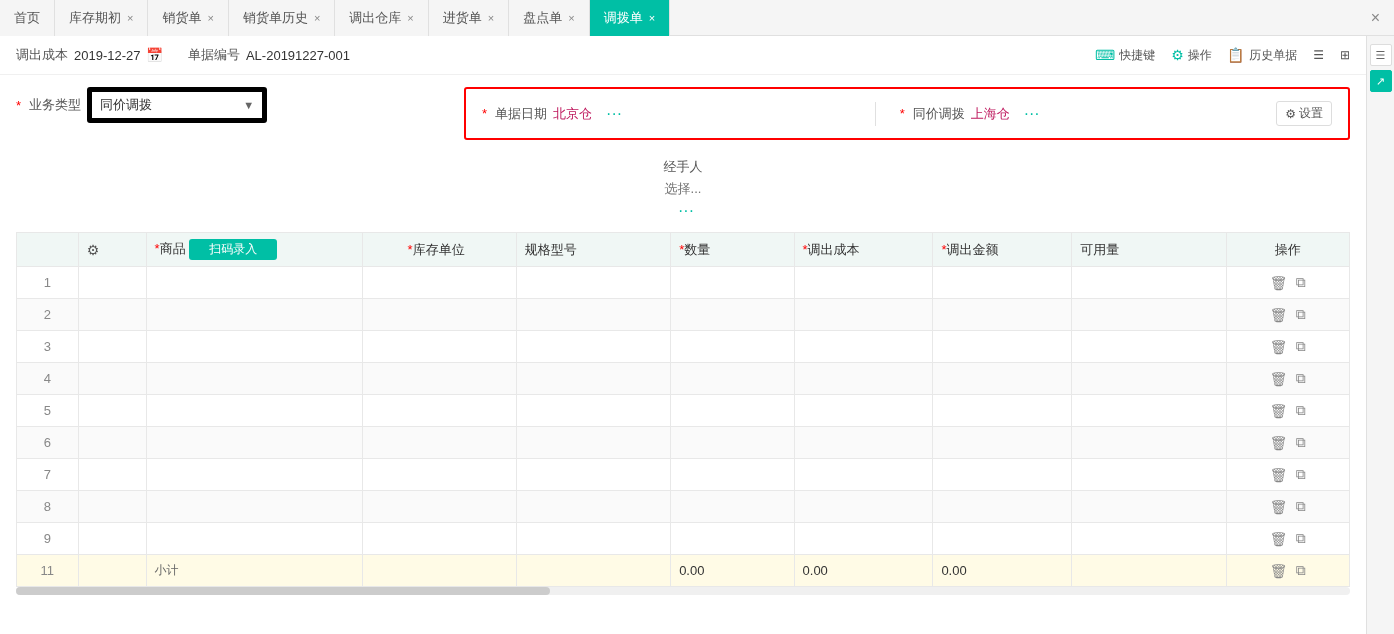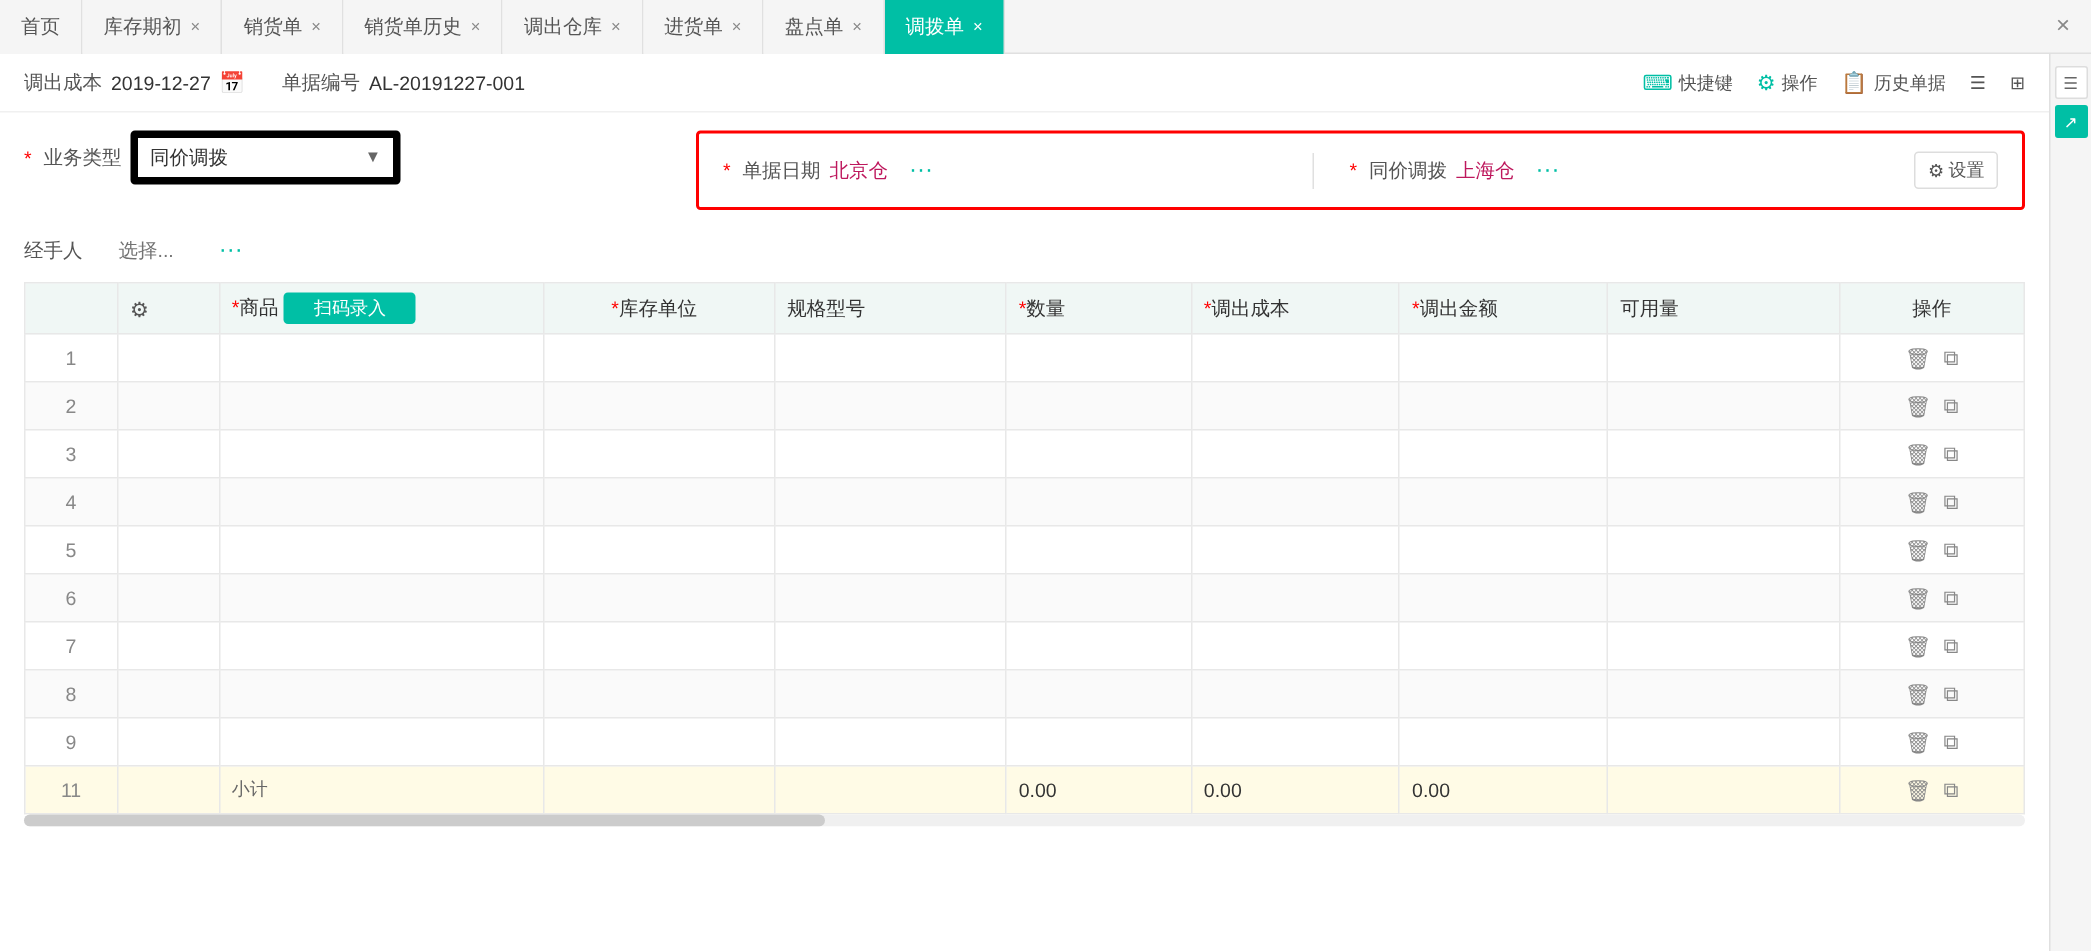--- a/index.html
+++ b/index.html
@@ -145,21 +145,22 @@
       background: #fff;
       color: #555;
       margin-left: 8px;
     }
 
     
     .handler-row {
       display: flex;
       align-items: center;
       padding: 6px 16px 12px 16px;
-      gap: 24px;
+      gap: 4px;
+      flex-direction: column;
     }
     .handler-label { color: #555; font-size: 13px; }
     .handler-placeholder { color: #737373; font-size: 13px; }
     .handler-more { color: #00bfa5; font-size: 16px; cursor: pointer; margin-left: 6px; }
 
     
     .data-table-wrap {
       padding: 0 16px;
       overflow-y: auto;
       max-height: 420px;

